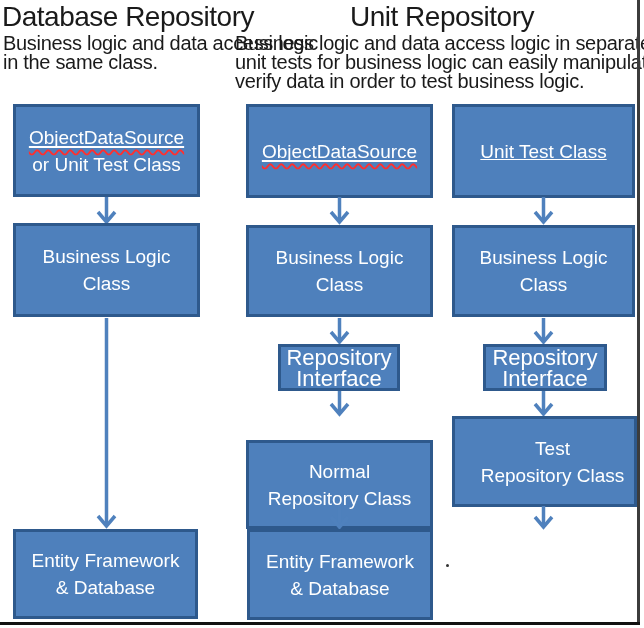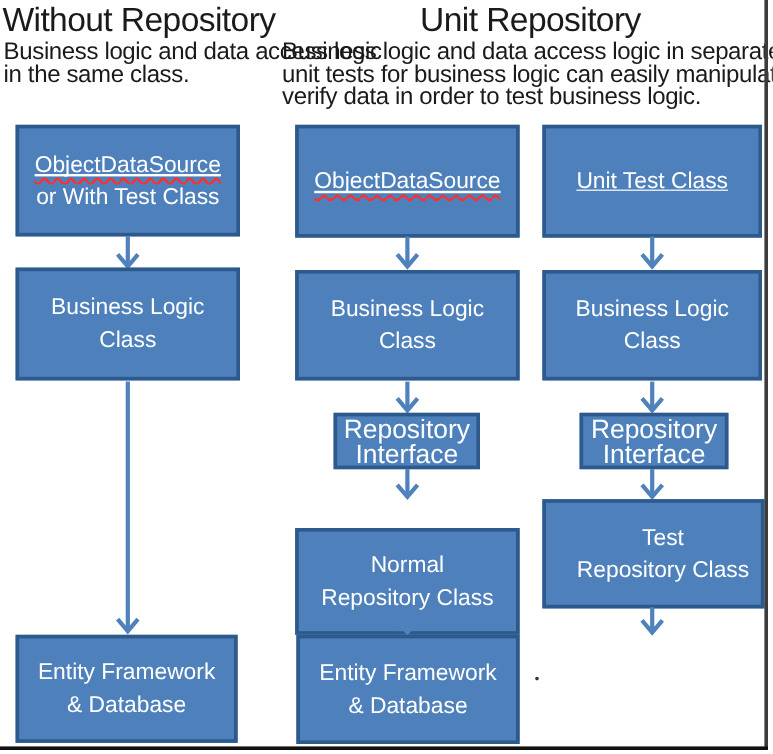--- a/index.html
+++ b/index.html
@@ -78,30 +78,30 @@
     left: 446px; top: 564px; width: 3px; height: 3px;
     border-radius: 50%;
     background: #333;
   }
 </style>
 </head>
 <body>
 
 <div id="stage">
 
-  <div class="heading" style="left:2px; top:1px;">Without Repository</div>
+  <div class="heading" style="left:2px; top:1px;">Database Repository</div>
   <div class="para" style="left:3px; top:34px;">Business logic and data access logic<br>in the same class.</div>
 
   <div class="heading" style="left:253px; top:1px; width:378px; text-align:center;">Unit Repository</div>
   <div class="para" style="left:235px; top:34px;">Business logic and data access logic in separate classes;<br>unit tests for business logic can easily manipulate and<br>verify data in order to test business logic.</div>
 
   <div class="box" style="left:13px; top:104px; width:187px; height:93px;">
     <div>
       <div><span class="misspell"><span class="inner-u">ObjectDataSource</span></span></div>
-      <div>or With Test Class</div>
+      <div>or Unit Test Class</div>
     </div>
   </div>
 
   <svg class="arrow" style="left:95px; top:197px;" width="23" height="27" viewBox="0 0 23 27">
     <line x1="11.5" y1="0" x2="11.5" y2="23"></line>
       <path d="M3 15 L11.5 25 L20 15"></path>
   </svg>
 
   <div class="box" style="left:13px; top:223px; width:187px; height:94px;">
     <div>Business Logic<br>Class</div>

